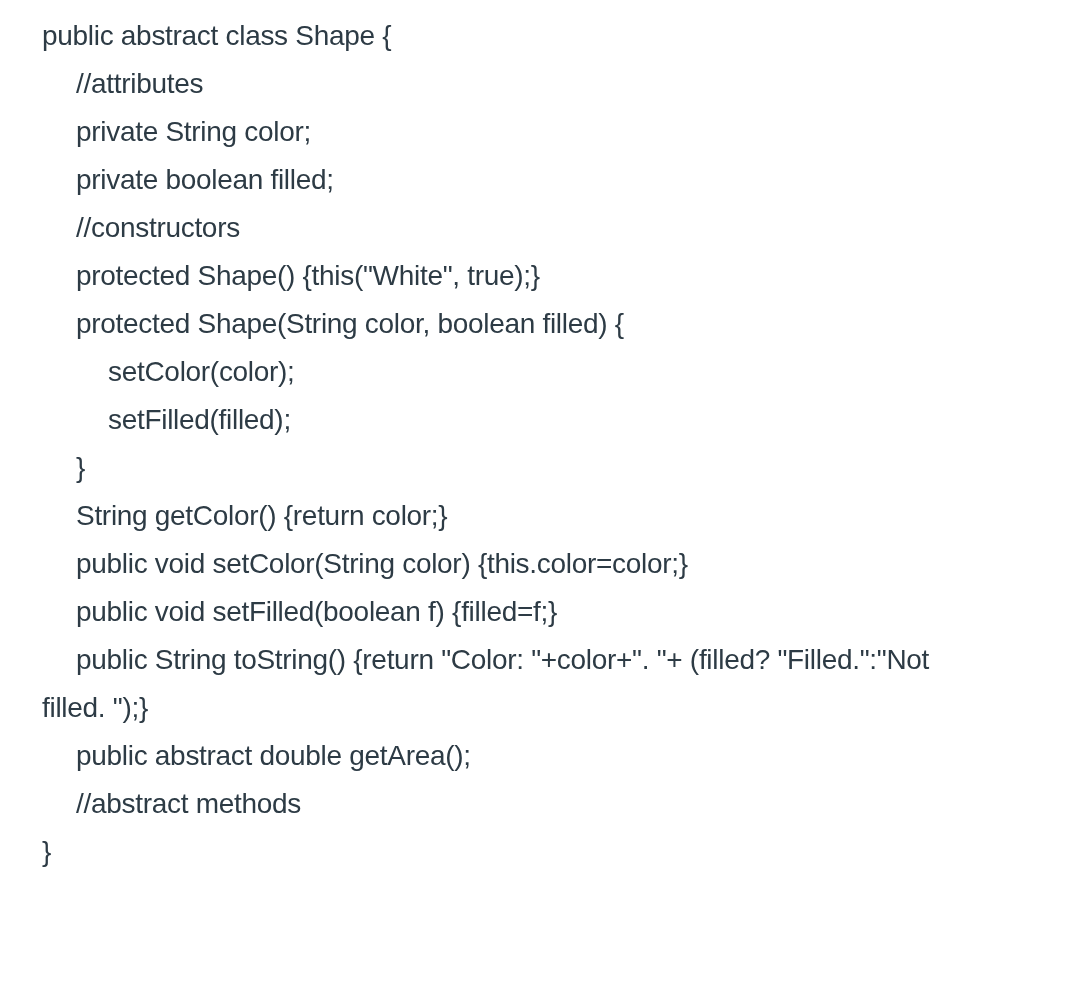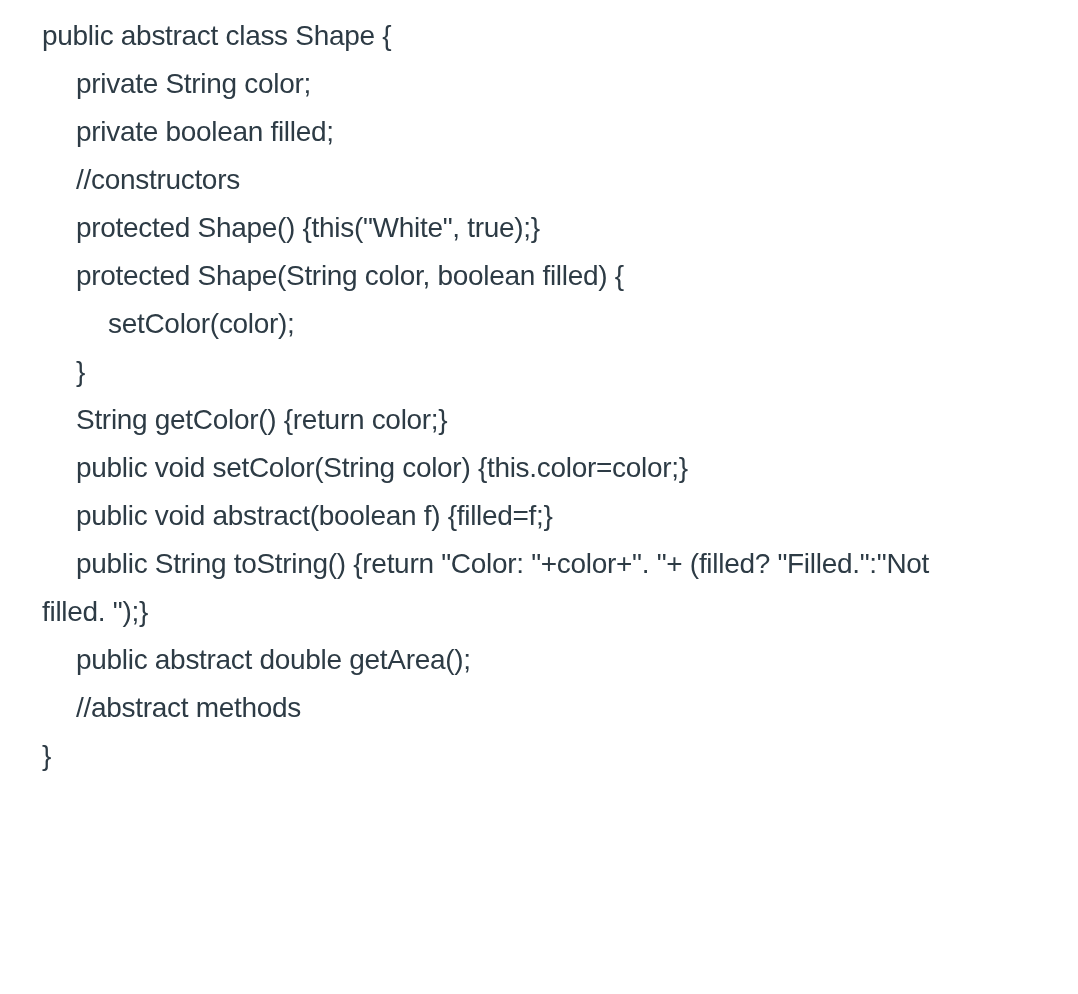--- a/index.html
+++ b/index.html
@@ -26,28 +26,30 @@
   }
   .indent-0 { padding-left: 0; }
   .indent-1 { padding-left: 34px; }
   .indent-2 { padding-left: 66px; }
 </style>
 </head>
 <body>
 
 <div class="code-block" id="code-block">
     <div class="code-line indent-0">public abstract class Shape {</div>
+    <div class="code-line indent-1">//attributes</div>
     <div class="code-line indent-1">private String color;</div>
     <div class="code-line indent-1">private boolean filled;</div>
     <div class="code-line indent-1">//constructors</div>
     <div class="code-line indent-1">protected Shape() {this("White", true);}</div>
     <div class="code-line indent-1">protected Shape(String color, boolean filled) {</div>
     <div class="code-line indent-2">setColor(color);</div>
+    <div class="code-line indent-2">setFilled(filled);</div>
     <div class="code-line indent-1">}</div>
     <div class="code-line indent-1">String getColor() {return color;}</div>
     <div class="code-line indent-1">public void setColor(String color) {this.color=color;}</div>
-    <div class="code-line indent-1">public void abstract(boolean f) {filled=f;}</div>
+    <div class="code-line indent-1">public void setFilled(boolean f) {filled=f;}</div>
     <div class="code-line indent-1">public String toString() {return "Color: "+color+". "+ (filled? "Filled.":"Not</div>
     <div class="code-line indent-0">filled. ");}</div>
     <div class="code-line indent-1">public abstract double getArea();</div>
     <div class="code-line indent-1">//abstract methods</div>
     <div class="code-line indent-0">}</div>
   </div>
 
 </body></html>

